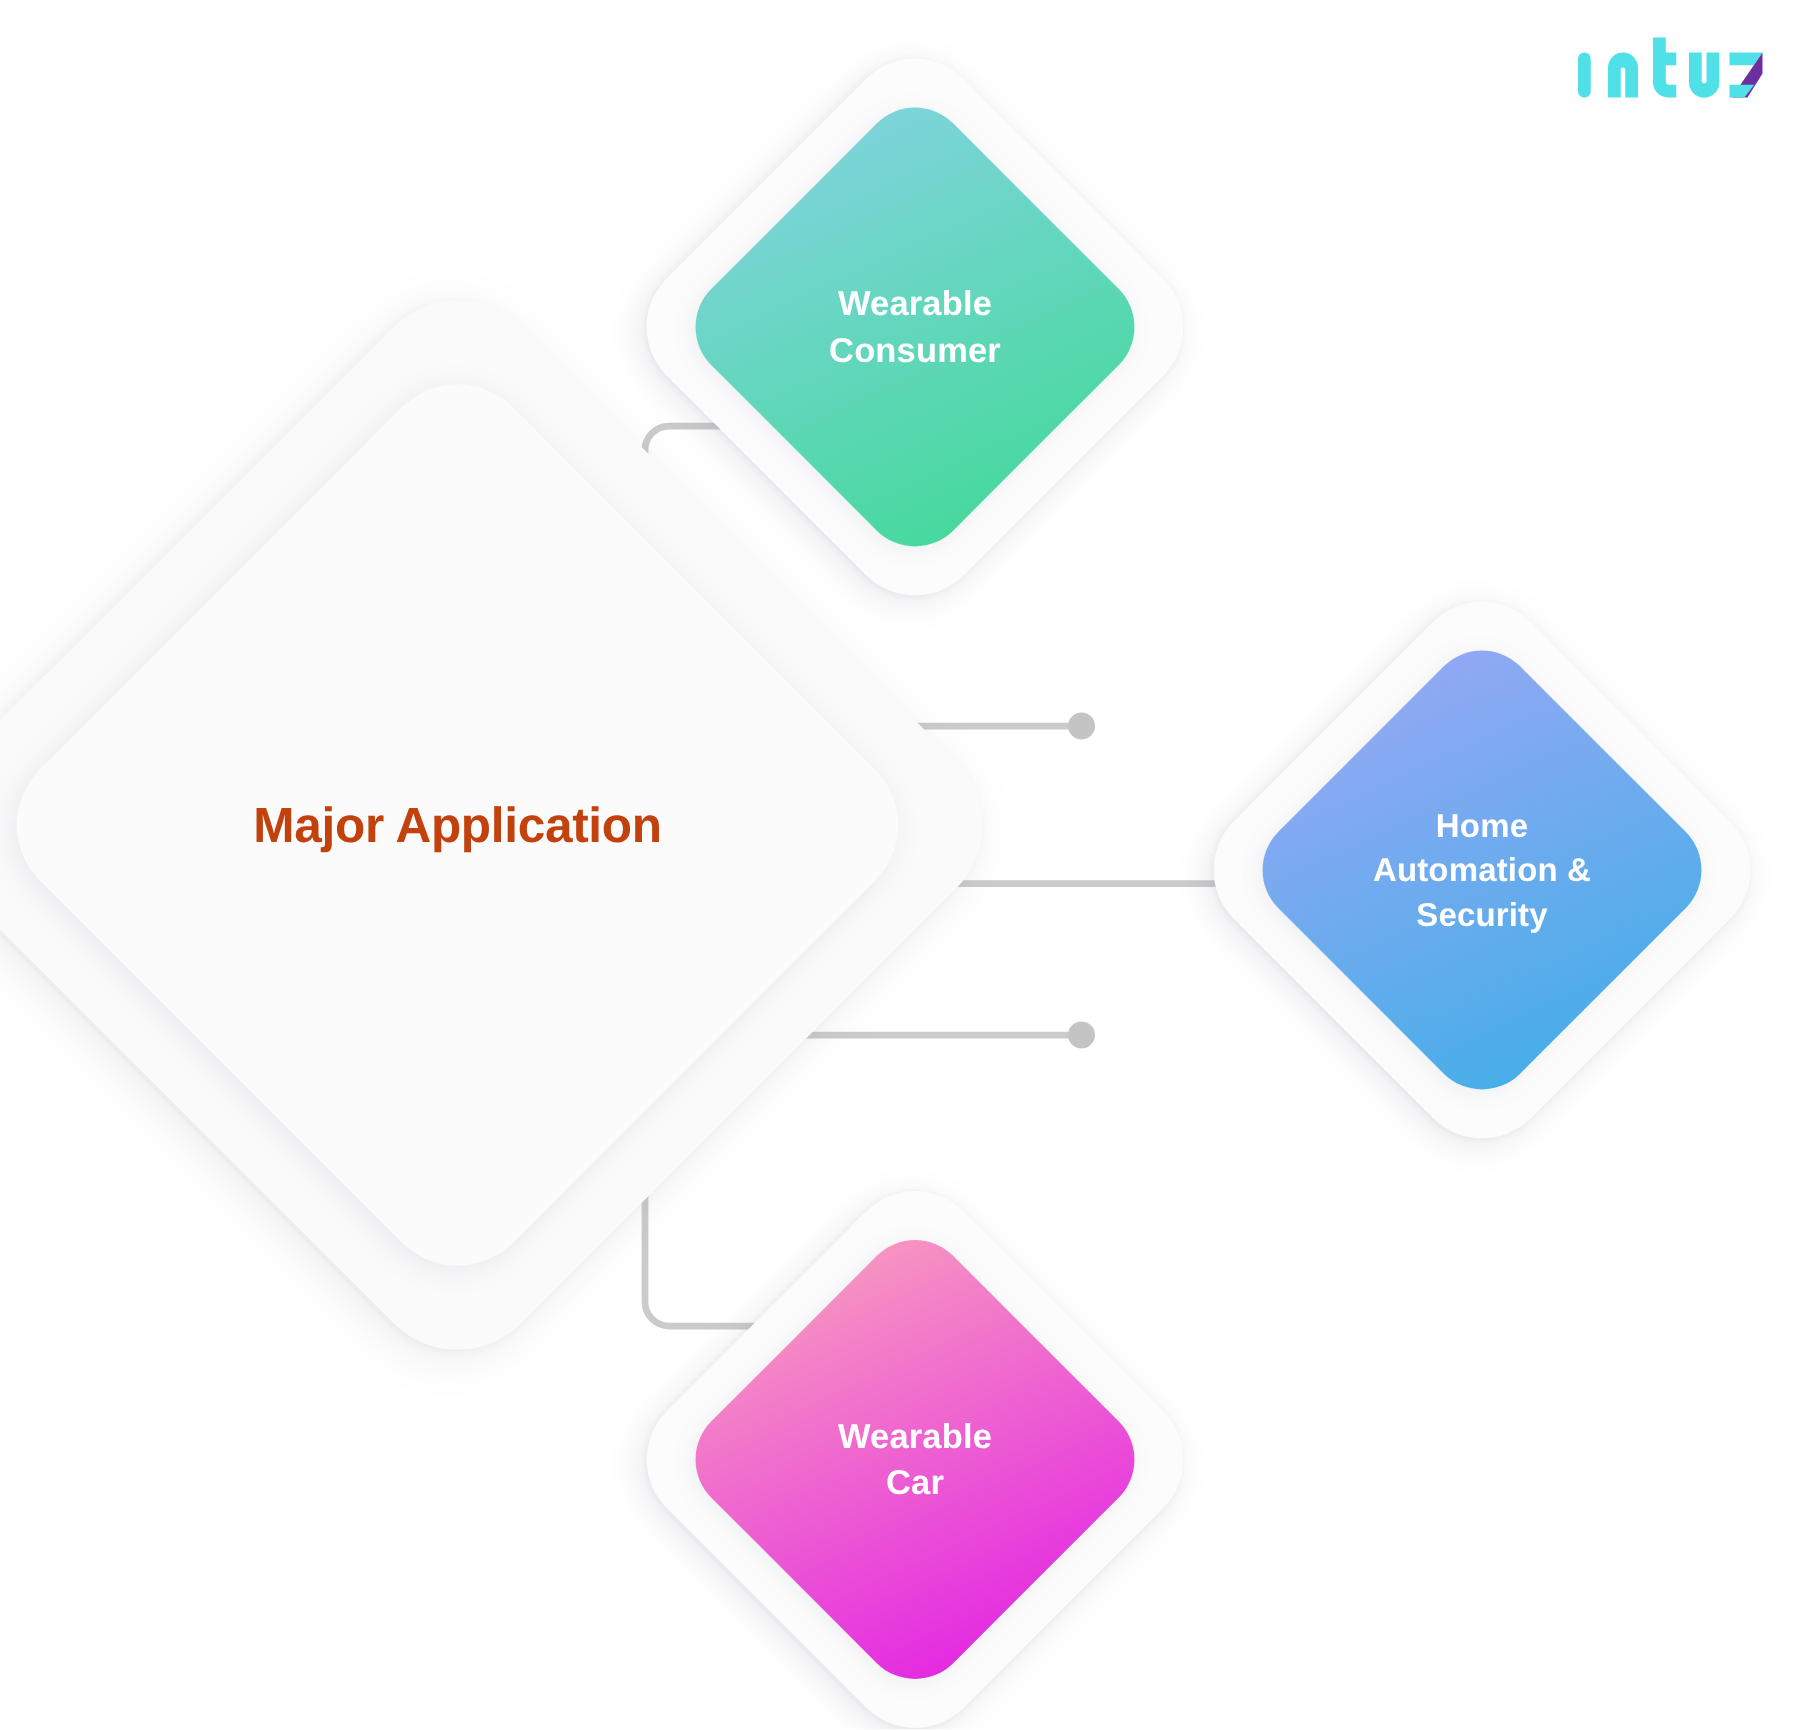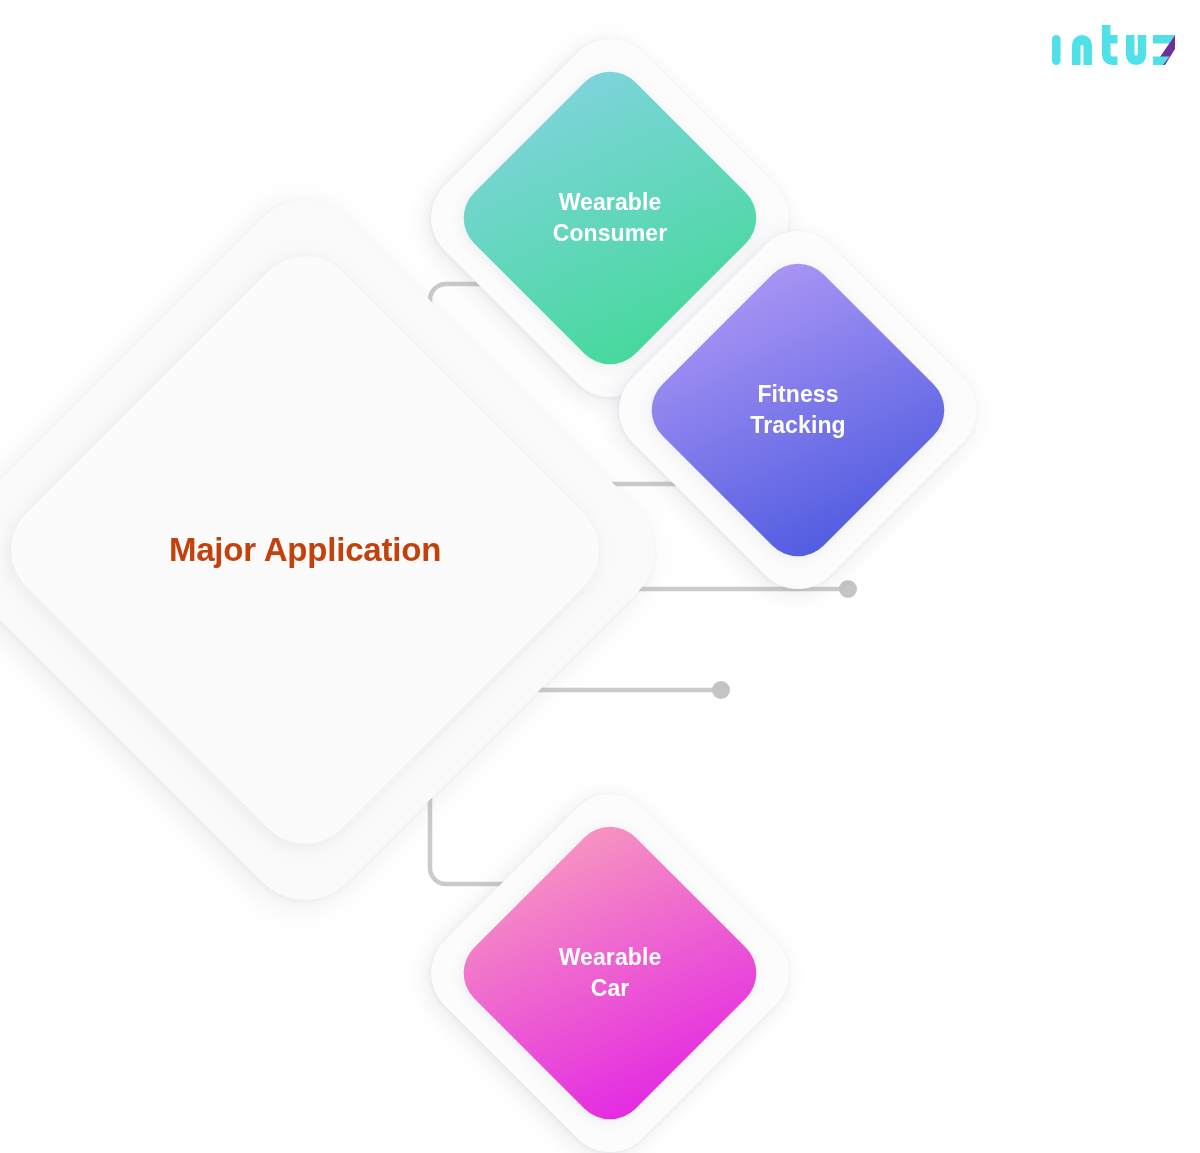--- a/index.html
+++ b/index.html
@@ -194,29 +194,30 @@
 
     <div class="node leaf n-wearable">
       <div class="halo"></div>
       <div class="tile" style="--g1: #7FD4DC; --g2: #45D99B;"></div>
       <div class="label">
         <span>Wearable</span>
         <span>Consumer</span>
       </div>
     </div>
 
-    <div class="node leaf n-fitness">
-      <div class="halo"></div>
-      <div class="tile" style="--g1: #AB96F5; --g2: #4F5BE0;"></div>
+
+    <div class="node leaf three-line n-home">
+      <div class="halo"></div>
+      <div class="tile" style="--g1: #93A8F4; --g2: #45AEE8;"></div>
       <div class="label">
-        <span>Fitness</span>
-        <span>Tracking</span>
-      </div>
-    </div>
-
+        <span>Home</span>
+        <span>Automation &amp;</span>
+        <span>Security</span>
+      </div>
+    </div>
 
 
     <div class="node leaf n-car">
       <div class="halo"></div>
       <div class="tile" style="--g1: #F797C0; --g2: #E327E3;"></div>
       <div class="label">
         <span>Wearable</span>
         <span>Car</span>
       </div>
     </div>

